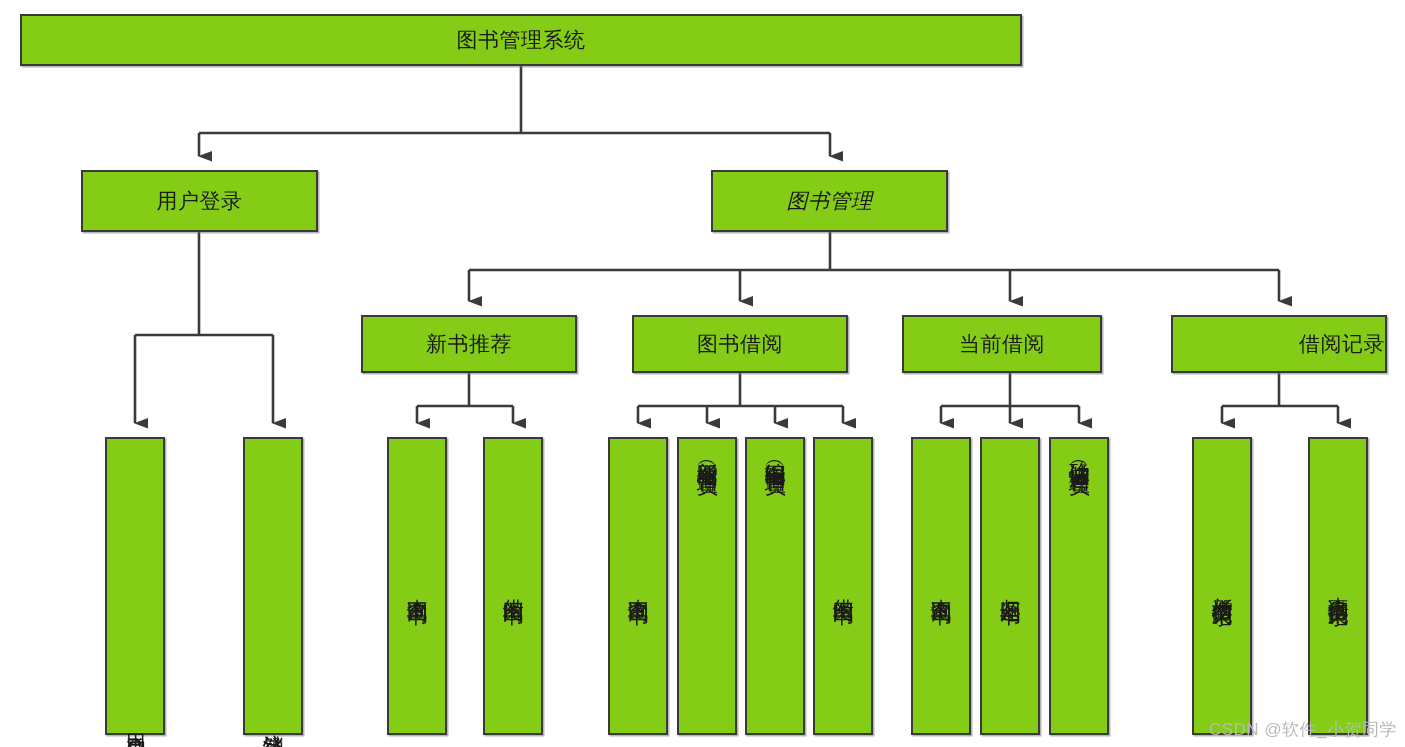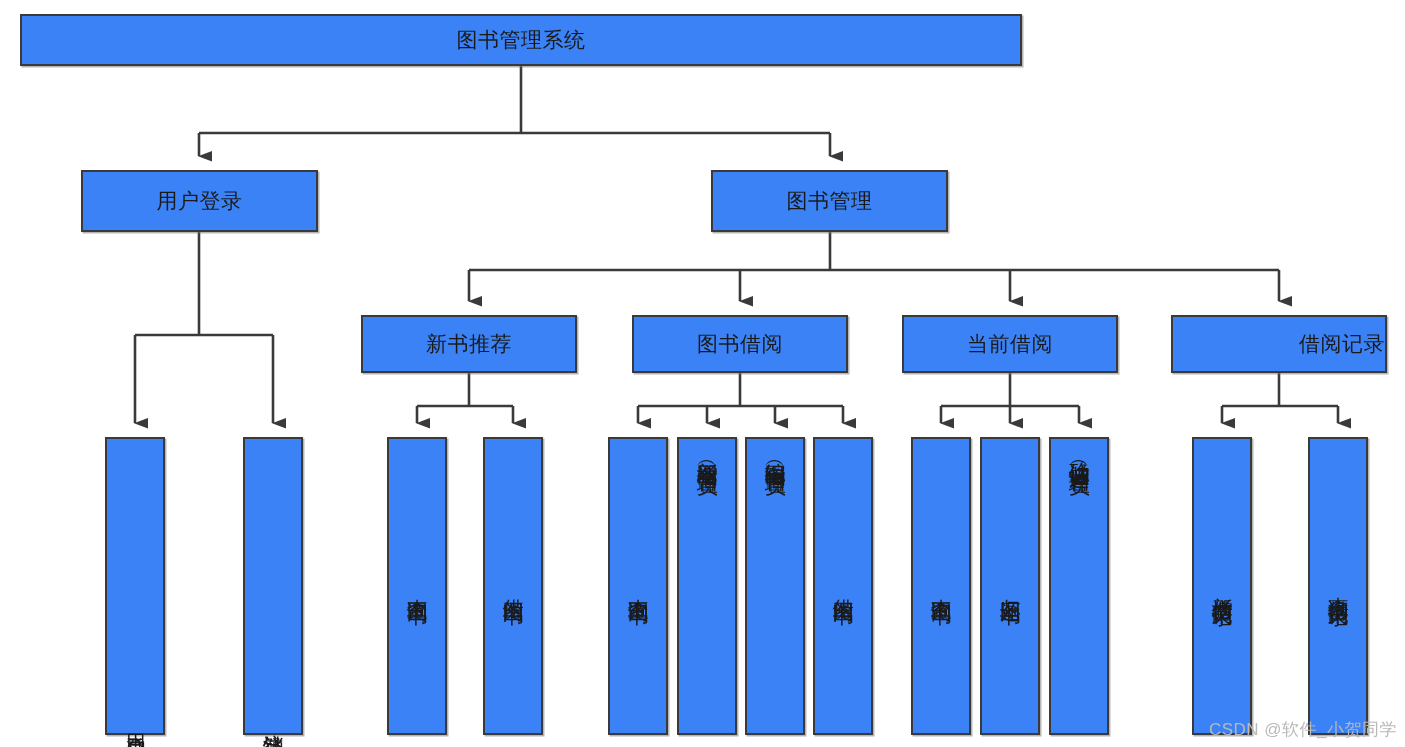--- a/index.html
+++ b/index.html
@@ -21,21 +21,21 @@
   #wires {
     position: absolute;
     left: 0;
     top: 0;
     width: 1405px;
     height: 747px;
   }
   .node {
     position: absolute;
     box-sizing: border-box;
-    background: #3b82f6;
+    background: #84cc16;
     border: 2px solid #3a3a3a;
     box-shadow: 1.5px 1.5px 0 0 rgba(120,120,120,0.55);
     display: flex;
     align-items: center;
     justify-content: center;
     z-index: 3;
   }
   .node .label {
     color: #1a1a1a;
     font-size: 21px;
@@ -138,31 +138,31 @@
     </g>
   </svg>
 
   <div class="node horiz" style="left:20px; top:14px; width:1002px; height:52px;">
     <span class="label">图书管理系统</span>
   </div>
 
   <div class="node horiz" style="left:81px; top:170px; width:237px; height:62px;">
     <span class="label">用户登录</span>
   </div>
-  <div class="node horiz" style="left:711px; top:170px; width:237px; height:62px;">
+  <div class="node horiz" style="left:711px; top:170px; width:237px; height:62px;font-style:italic;">
     <span class="label">图书管理</span>
   </div>
 
   <div class="node horiz" style="left:361px; top:315px; width:216px; height:58px;">
     <span class="label">新书推荐</span>
   </div>
   <div class="node horiz" style="left:632px; top:315px; width:216px; height:58px;">
     <span class="label">图书借阅</span>
   </div>
-  <div class="node horiz" style="left:902px; top:315px; width:216px; height:58px;">
+  <div class="node horiz" style="left:902px; top:315px; width:200px; height:58px;">
     <span class="label">当前借阅</span>
   </div>
   <div class="node horiz" style="left:1171px; top:315px; width:216px; height:58px;justify-content:flex-end;">
     <span class="label">借阅记录</span>
   </div>
 
   <div class="node vert low" style="left:105px; top:437px; width:60px; height:298px;">
     <span class="label">用户登录</span>
   </div>
   <div class="node vert low" style="left:243px; top:437px; width:60px; height:298px;">

